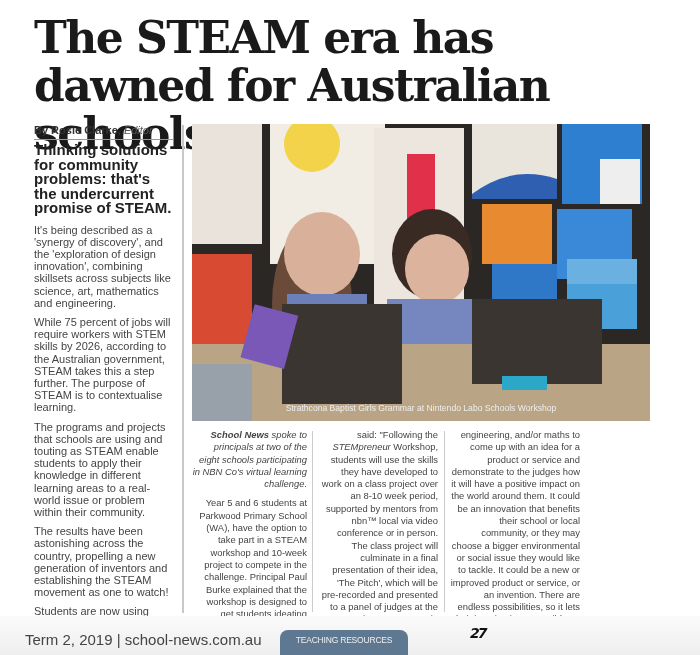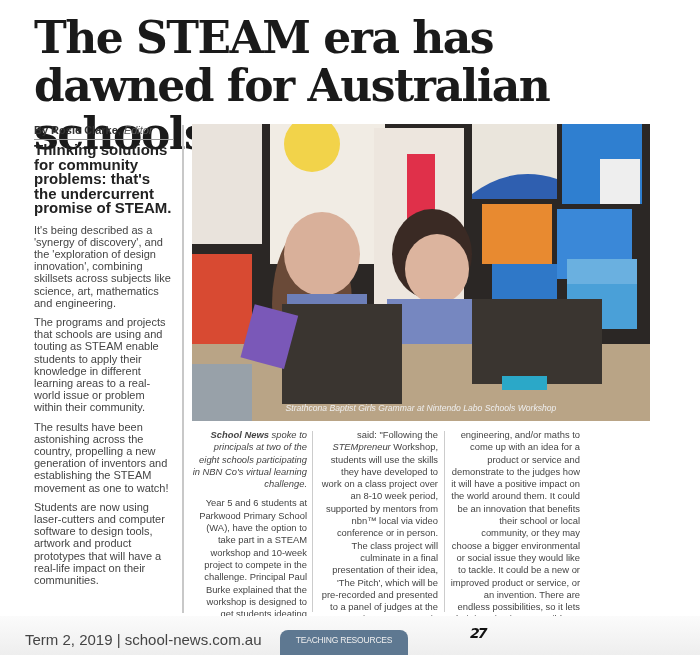--- a/index.html
+++ b/index.html
@@ -5,21 +5,21 @@
   html, body { margin:0; padding:0; }
   body { width:700px; height:655px; background:#ffffff; position:relative; overflow:hidden; font-family:"Liberation Sans", sans-serif; color:#3a3a3a; }
   .headline { position:absolute; left:34px; top:14px; width:640px; font-family:"DejaVu Serif", serif; font-weight:bold; font-size:44px; line-height:48px; color:#1a1a1a; letter-spacing:-1.5px; margin:0; }
   .sidebar { position:absolute; left:34px; top:124px; width:140px; }
   .byline { font-size:11px; font-weight:bold; color:#333; padding-bottom:3px; border-bottom:1.5px solid #999; margin-bottom:3px; }
   .byline i { font-weight:normal; font-style:italic; color:#555; }
   .standfirst { font-size:15px; font-weight:bold; line-height:14.5px; color:#222; margin:0 0 8px 0; }
   .sb-p { font-size:11px; line-height:12.2px; color:#444; margin:0 0 7px 0; }
   .vrule1 { position:absolute; left:182px; top:125px; width:1.5px; height:488px; background:#c8c8c8; }
   .photo { position:absolute; left:192px; top:124px; width:458px; height:297px; overflow:hidden; background:#2a2624; }
-  .caption { position:absolute; left:0; right:0; bottom:8px; text-align:center; color:#eee; font-style:italic; font-size:8.6px; }
+  .caption { position:absolute; left:0; right:0; bottom:8px; text-align:center; color:#eee; font-size:8.6px; }
   .col { position:absolute; top:429px; font-size:9.4px; line-height:12.3px; color:#444; }
   .col p { margin:0 0 7px 0;text-align:right; }
   .col1 { left:192px; width:115px; }
   .col2 { left:319px; width:119px; }
   .col3 { left:450px; width:130px; }
   .vrule { position:absolute; top:431px; width:1px; height:181px; background:#ccc; }
   .arrow { display:inline-block; margin-left:6px; font-size:8px; color:#222; }
   .footer { position:absolute; left:0; top:616px; width:700px; height:39px; background:linear-gradient(#fbfbfb,#eeeeee); }
   .f-left { position:absolute; left:25px; top:15px; font-size:15px; color:#444; }
   .f-badge { position:absolute; left:280px; top:14px; width:128px; height:32px; border-radius:8px; background:#5e7891; color:#f0f0f0; font-size:8.5px; text-align:center; line-height:20px; letter-spacing:-0.2px; }
@@ -30,20 +30,21 @@
 
 <h1 class="headline">The STEAM era has dawned for Australian schools</h1>
 
 <div class="sidebar">
   <div class="byline">
     <span>By Rosie Clarke,</span>
     <i>Editor</i>
   </div>
   <p class="standfirst">Thinking solutions for community problems: that's the undercurrent promise of STEAM.</p>
   <p class="sb-p">It's being described as a 'synergy of discovery', and the 'exploration of design innovation', combining skillsets across subjects like science, art, mathematics and engineering.</p>
+  <p class="sb-p">While 75 percent of jobs will require workers with STEM skills by 2026, according to the Australian government, STEAM takes this a step further. The purpose of STEAM is to contextualise learning.</p>
   <p class="sb-p">The programs and projects that schools are using and touting as STEAM enable students to apply their knowledge in different learning areas to a real-world issue or problem within their community.</p>
   <p class="sb-p">The results have been astonishing across the country, propelling a new generation of inventors and establishing the STEAM movement as one to watch!</p>
   <p class="sb-p">Students are now using laser-cutters and computer software to design tools, artwork and product prototypes that will have a real-life impact on their communities.</p>
 </div>
 
 <div class="vrule1"></div>
 
 <div class="photo">
   <svg width="458" height="297" viewBox="0 0 458 297">
     <rect width="458" height="297" fill="#2b2725"></rect>

